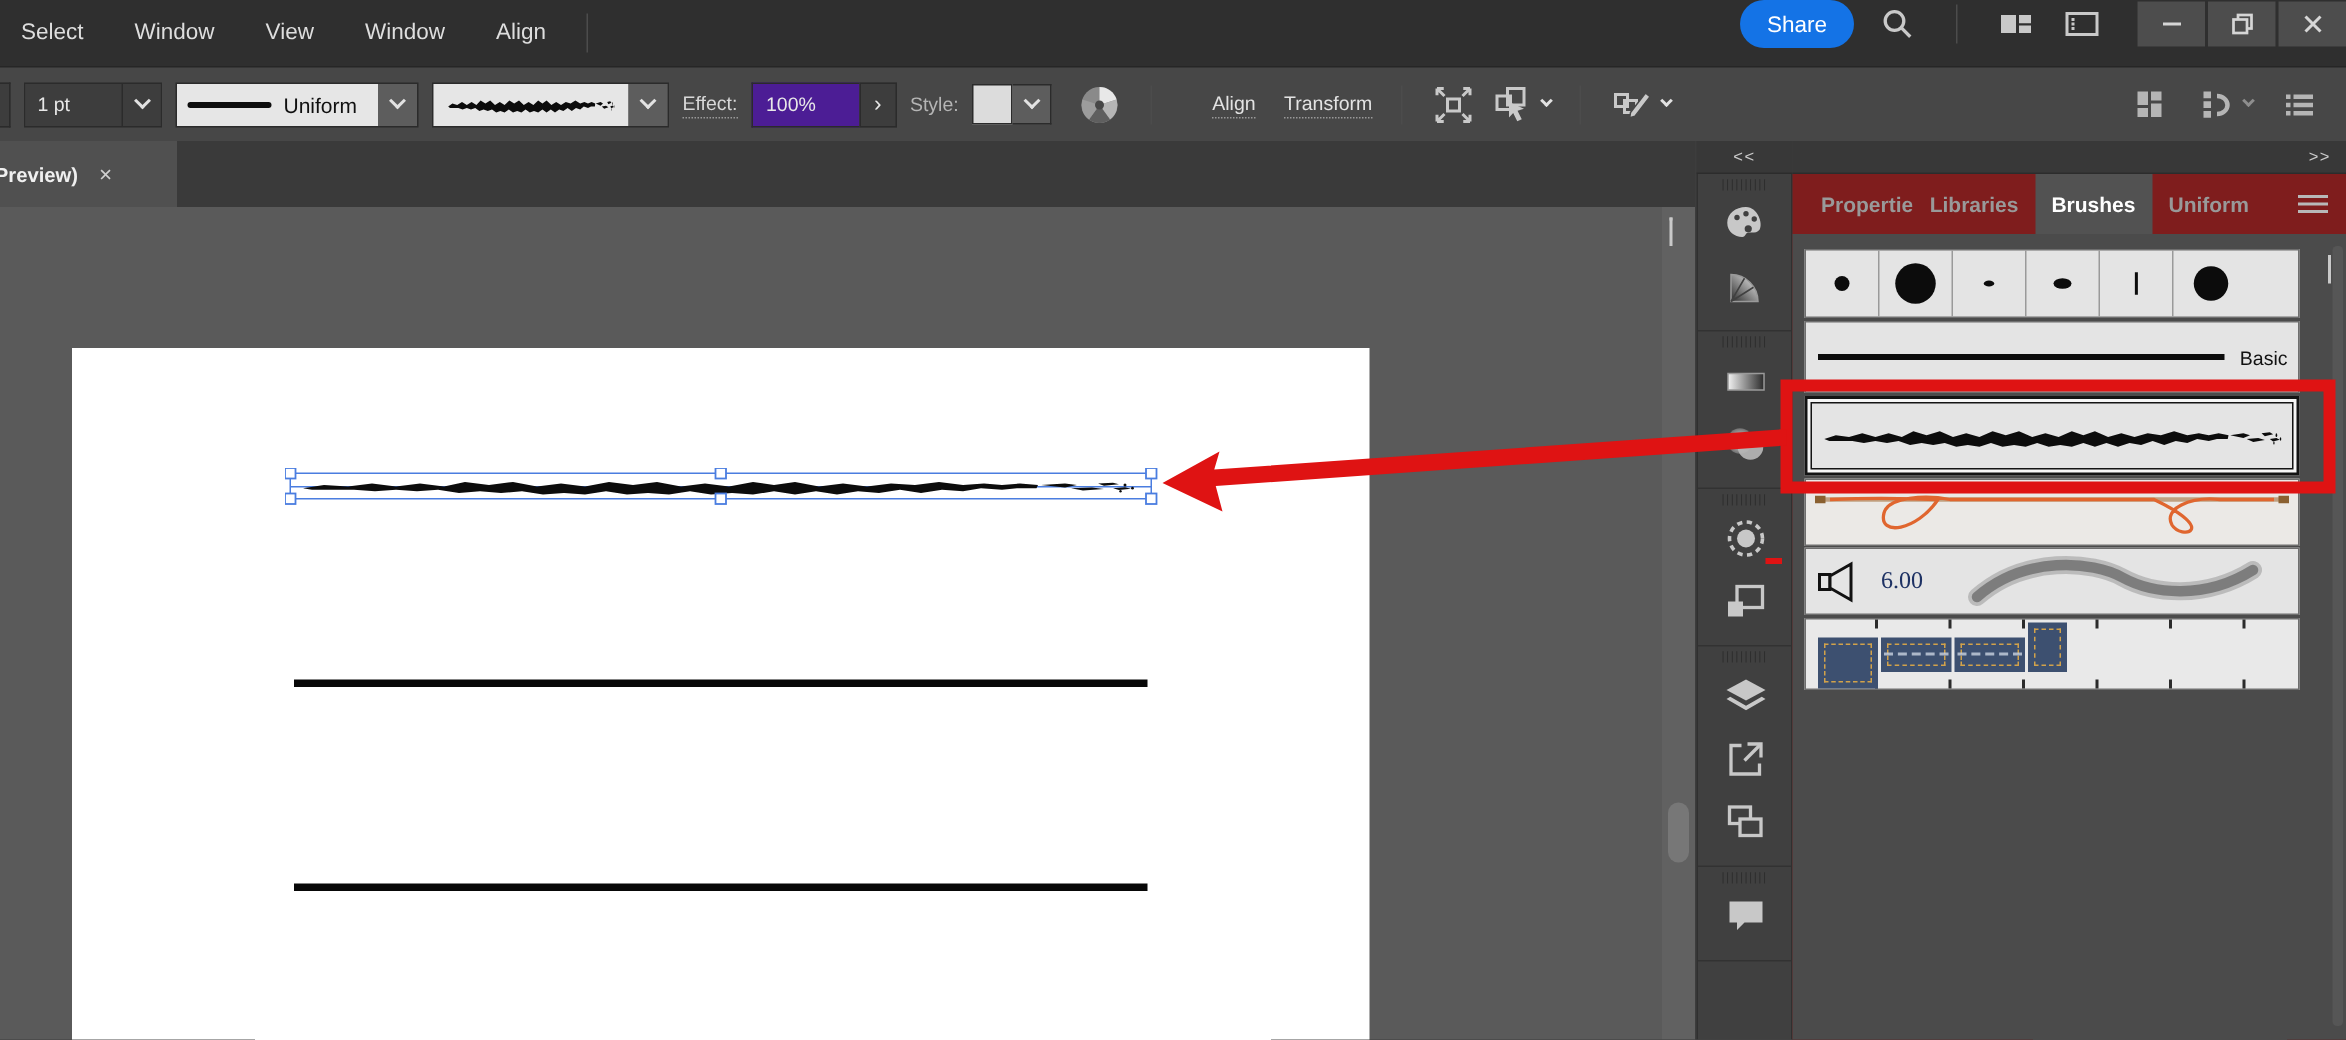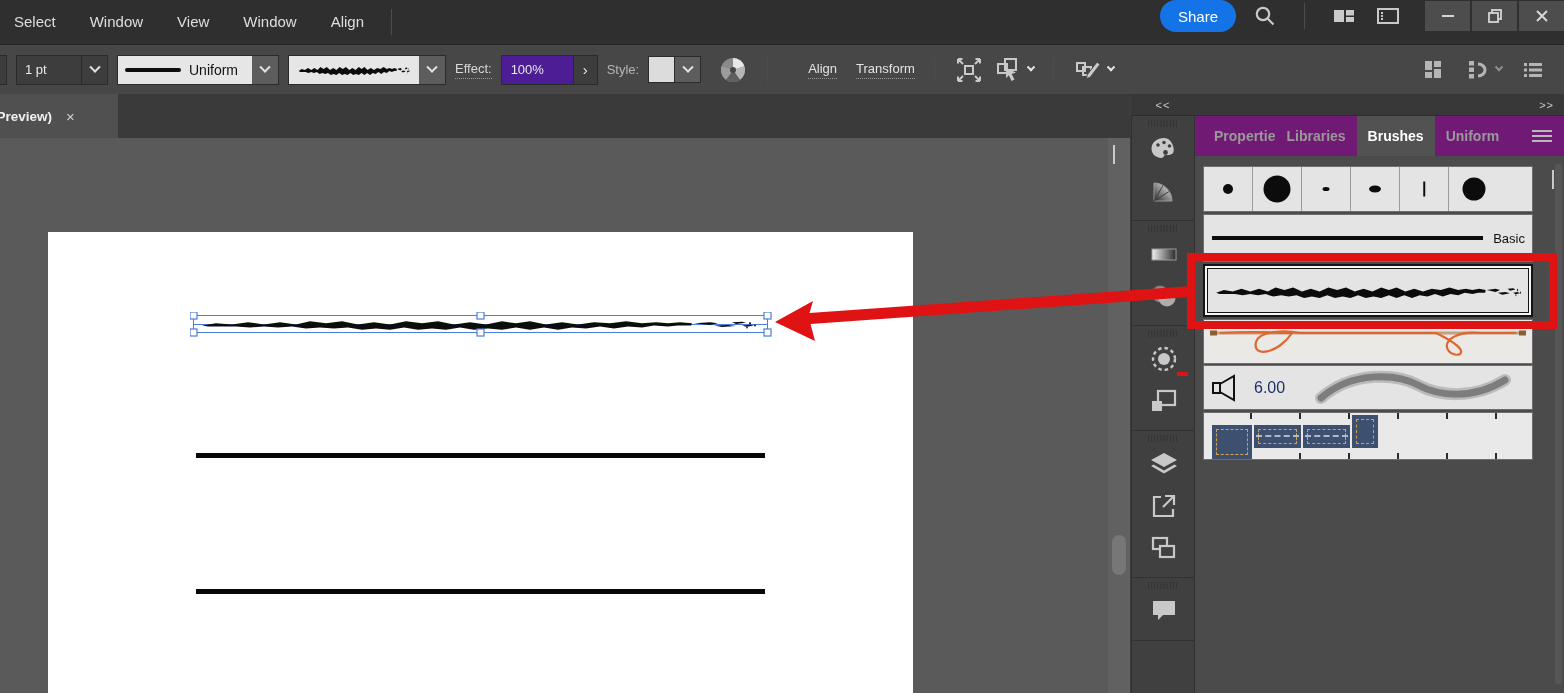--- a/index.html
+++ b/index.html
@@ -74,21 +74,21 @@
     border-left:1px solid #303030; border-right:1px solid #303030; }
   .strip-group { border-bottom:1px solid #323232; padding-bottom:8px; }
   .grip { height:12px; display:flex; align-items:center; justify-content:center;
     color:#2d2d2d; font-size:8px; letter-spacing:1px; overflow:hidden; }
   .strip-ic { width:64px; height:42px; display:flex; align-items:center; justify-content:center; cursor:pointer; }
 
   
   #panelhdr { position:absolute; left:1195px; top:94px; width:369px; height:22px; background:#383838;
     border-bottom:1px solid #2c2c2c; display:flex; align-items:center; justify-content:flex-end;
     color:#c9c9c9; font-size:11px; letter-spacing:1px; padding-right:10px; cursor:pointer; }
-  #panel { position:absolute; left:1195px; top:116px; width:369px; height:577px; background:#701a75; }
+  #panel { position:absolute; left:1195px; top:116px; width:369px; height:577px; background:#7f1d1d; }
   #ptabs { position:absolute; left:0; top:0; width:369px; height:40px; display:flex; align-items:stretch; }
   .ptab { display:flex; align-items:center; padding:0 11px; color:#999; font-weight:bold; font-size:14px;
     cursor:pointer; white-space:nowrap; overflow:hidden; }
   .ptab.first { max-width:76px; margin-left:8px; padding-right:0; }
   .ptab.active { background:#525252; color:#ffffff; }
   #ptab-menu { margin-left:auto; display:flex; flex-direction:column; gap:3px; justify-content:center;
     padding:0 12px; cursor:pointer; }
   #ptab-menu i { display:block; width:20px; height:2px; background:#b8b8b8; }
   #pcontent { position:absolute; left:0; top:40px; width:369px; height:537px; background:#4b4b4b; }
   .brushrow { position:absolute; left:8px; width:330px; background:#e4e4e4; border:1px solid #6e6e6e; cursor:pointer; }
@@ -103,21 +103,21 @@
   .d5 { width:1.5px; height:15px; }
   .d6 { width:23px; height:23px; border-radius:50%; }
   #basic-row { top:58px; height:48px; display:flex; align-items:center; }
   #basic-row .line { height:4px; background:#0c0c0c; flex:1; margin:0 10px 0 8px; }
   #basic-row .lbl { color:#111; font-size:13px; padding-right:7px; }
   #charcoal-row { top:108px; height:53px; border:2px solid #141414; background:#f6f6f6; padding:2px; }
   #charcoal-row .inner { width:100%; height:100%; background:#e4e4e4; border:1px solid #141414;
     display:flex; align-items:center; justify-content:center; }
   #orange-row { top:163px; height:45px; background:#ebe9e6; }
   #sound-row { top:209px; height:45px; display:flex; align-items:center; }
-  #sound-row .val { font-family:Liberation Sans, sans-serif; font-size:16px; color:#1e3264; margin-left:10px; }
+  #sound-row .val { font-family:Liberation Serif, serif; font-size:16px; color:#1e3264; margin-left:10px; }
   #denim-row { top:256px; height:48px; background:#e9e9e9; position:absolute; }
   .tick { position:absolute; width:2px; height:6px; background:#2b2b2b; }
   .denim { position:absolute; background:#3d5070; }
   .denim .stitch { position:absolute; inset:4px; border:1px dashed #d2a24a; }
   .denim .thread { position:absolute; left:2px; right:2px; top:45%; border-top:2px dashed #c9d2e0; opacity:.8; }
   #pscroll-up { position:absolute; right:10px; top:16px; }
   #pscroll-track { position:absolute; right:2px; top:8px; width:7px; height:520px; background:#565656; border-radius:3px; }
 
   
   #annot { position:absolute; left:0; top:0; z-index:60; pointer-events:none; }

